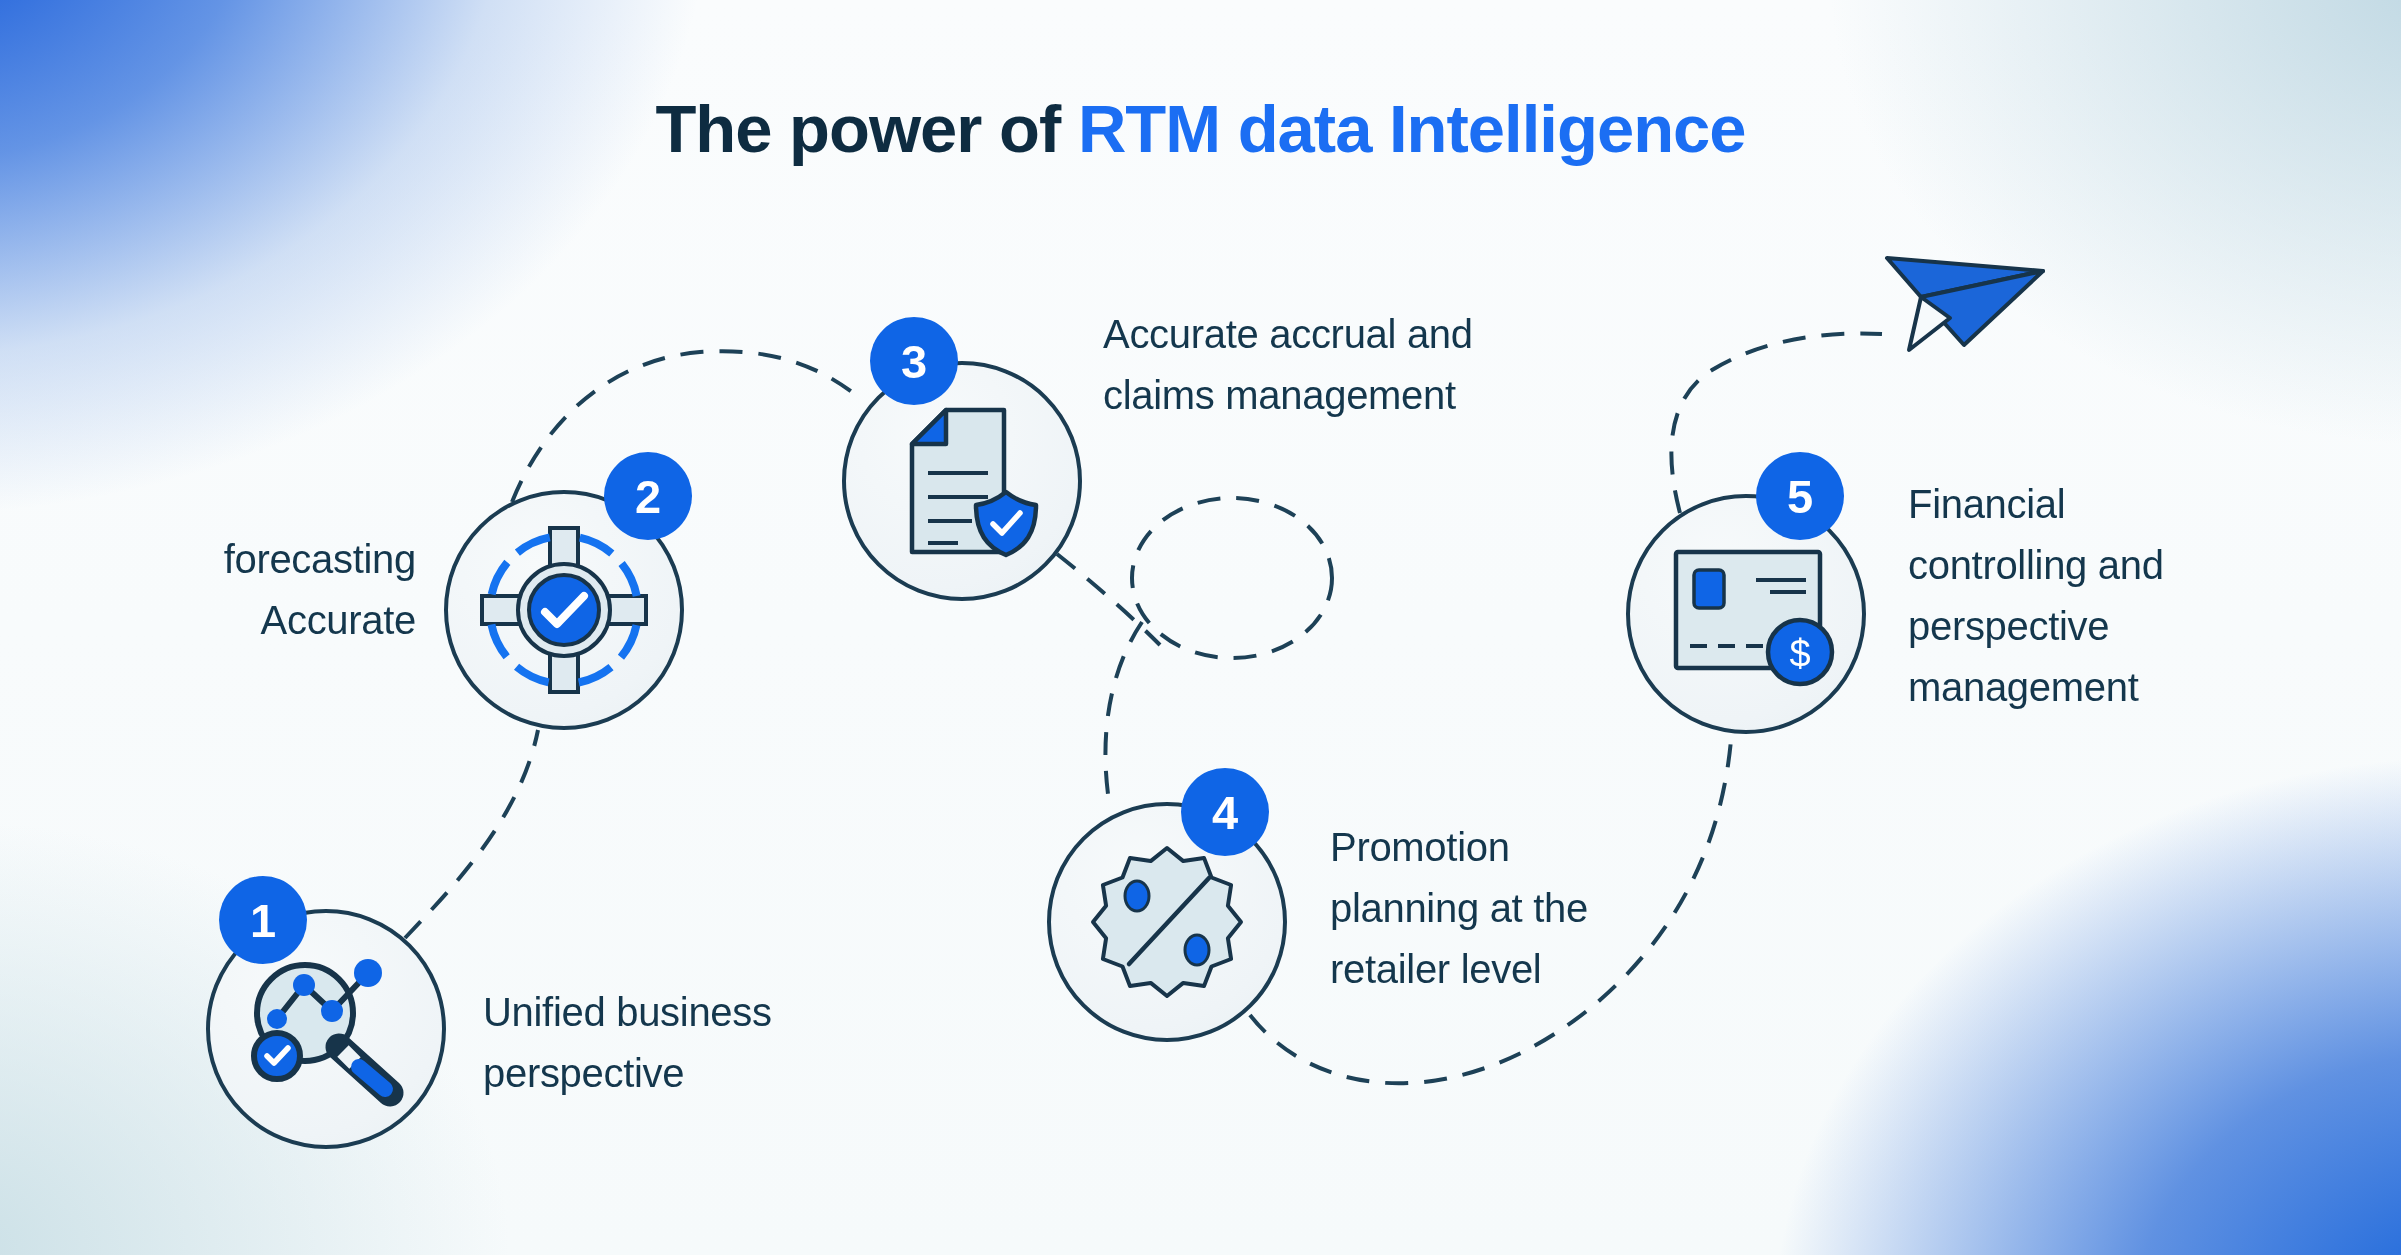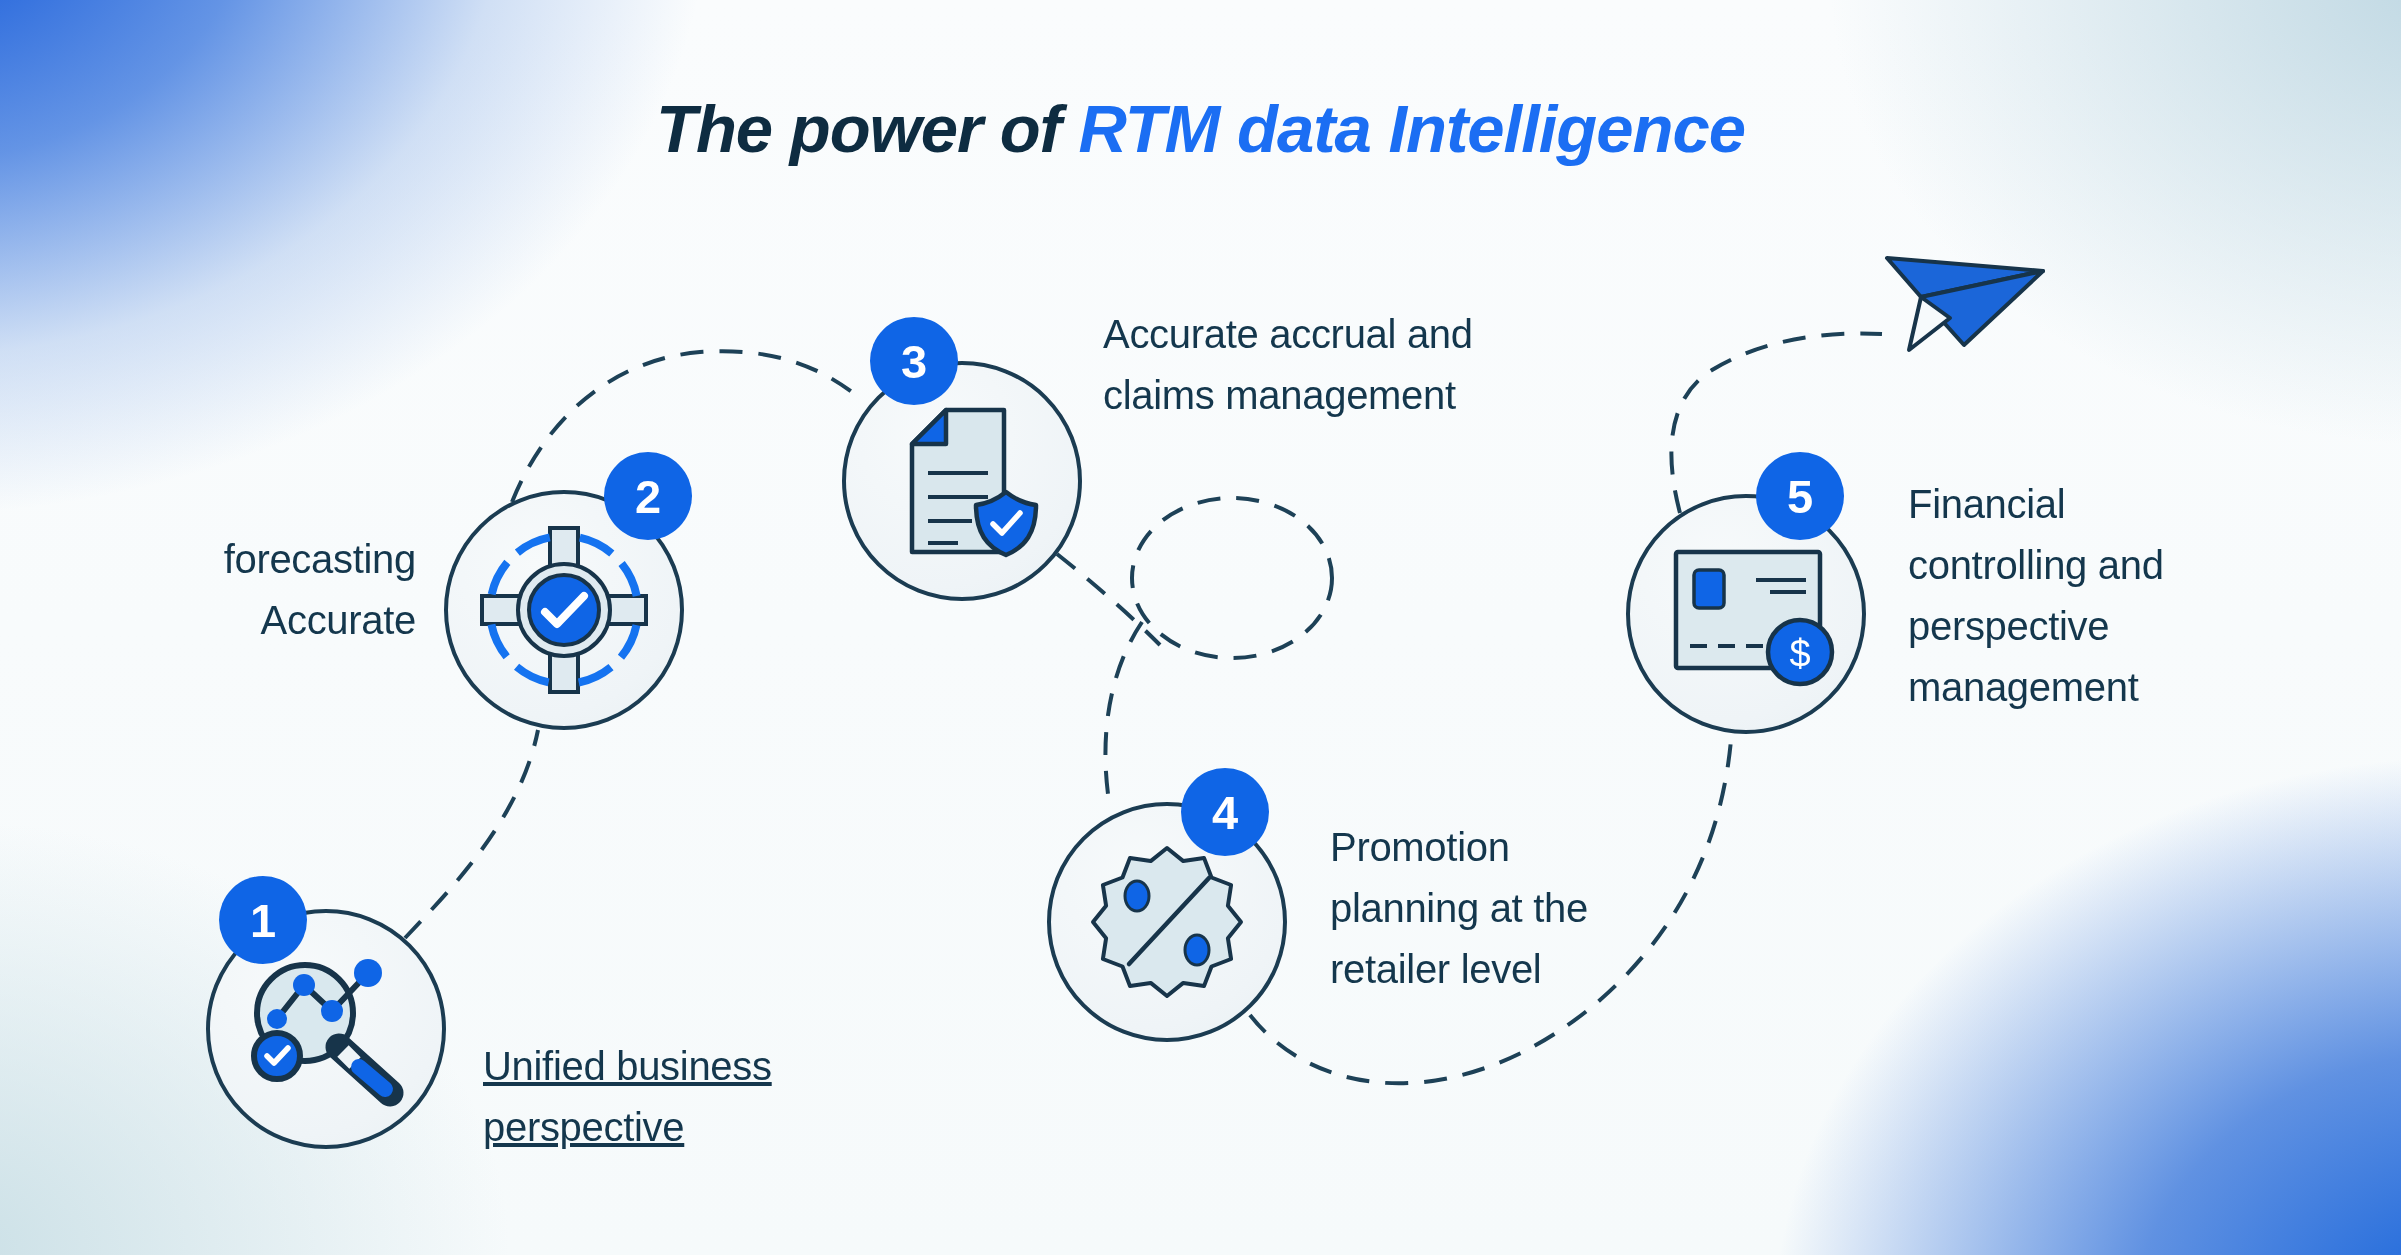--- a/index.html
+++ b/index.html
@@ -9,21 +9,21 @@
     background:
       radial-gradient(1150px 880px at -4% -8%, #0a52d8 0%, rgba(42,108,220,0.72) 30%, rgba(130,170,230,0.35) 52%, rgba(255,255,255,0) 70%),
       radial-gradient(1000px 820px at 103% 106%, #1160da 0%, rgba(38,105,216,0.72) 34%, rgba(255,255,255,0) 70%),
       radial-gradient(1000px 760px at 102% -2%, rgba(180,209,222,0.85) 0%, rgba(255,255,255,0) 62%),
       radial-gradient(900px 700px at -2% 100%, rgba(198,221,228,0.9) 0%, rgba(255,255,255,0) 62%),
       linear-gradient(#fafcfd,#f6fafb);
   }
   #title{
     position:absolute;top:95px;left:0;width:100%;text-align:center;
     font-size:67px;font-weight:800;letter-spacing:-1px;line-height:1;
-    color:#0e2c41;white-space:nowrap;font-style:italic;
+    color:#0e2c41;white-space:nowrap;
   }
   #title .hl{color:#1b6ef3;}
   .step-circle{
     position:absolute;width:240px;height:240px;border-radius:50%;
     background:radial-gradient(circle at 38% 30%, #f7fafb 0%, #eff4f7 70%, #e9f0f3 100%);
     border:4px solid #1b3c52;box-sizing:border-box;
   }
   .step-circle svg{position:absolute;left:-4px;top:-4px;}
   .badge{
     position:absolute;width:88px;height:88px;border-radius:50%;
@@ -76,21 +76,21 @@
       <circle cx="98" cy="76" r="11" fill="#0f65e6"></circle>
       <circle cx="126" cy="102" r="11" fill="#0f65e6"></circle>
       <circle cx="162" cy="64" r="14" fill="#0f65e6"></circle>
       <circle cx="71" cy="147" r="23" fill="#0f65e6" stroke="#17344a" stroke-width="6"></circle>
       <path d="M 61 147 L 68 154 L 82 139" stroke="#ffffff" stroke-width="5.5" stroke-linecap="round" stroke-linejoin="round"></path>
     </svg>
   </div>
   <div class="badge" style="left:219px;top:876px;">
     <span>1</span>
   </div>
-  <div class="step-label" style="left:483px;top:1036px;text-decoration:underline;">
+  <div class="step-label" style="left:483px;top:982px;">
     <div>Unified business</div>
     <div>perspective</div>
   </div>
 
   <div class="step-circle" style="left:444px;top:490px;">
     <svg width="240" height="240" viewBox="0 0 240 240" fill="none">
       <g fill="#dfeaf0" stroke="#17344a" stroke-width="4">
         <rect x="106" y="38" width="28" height="40"></rect>
         <rect x="106" y="162" width="28" height="40"></rect>
         <rect x="38" y="106" width="40" height="28"></rect>

